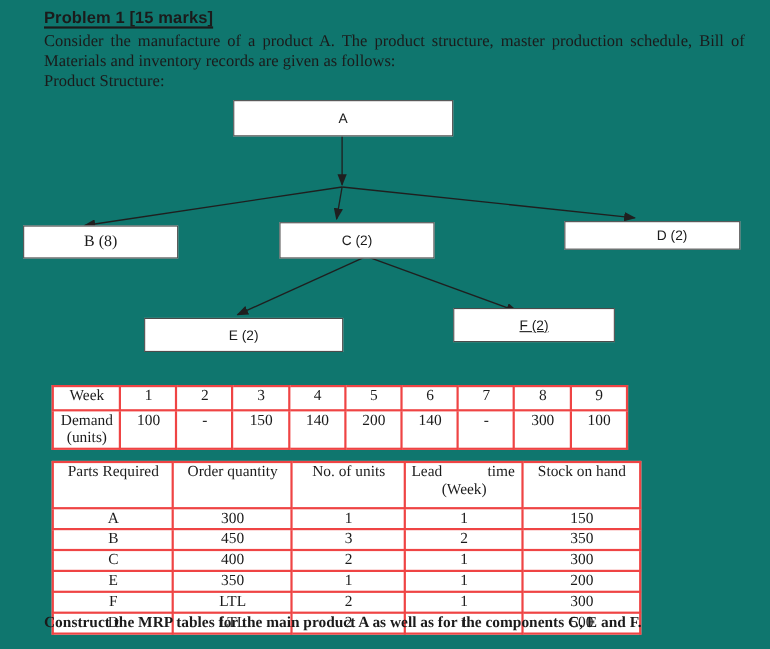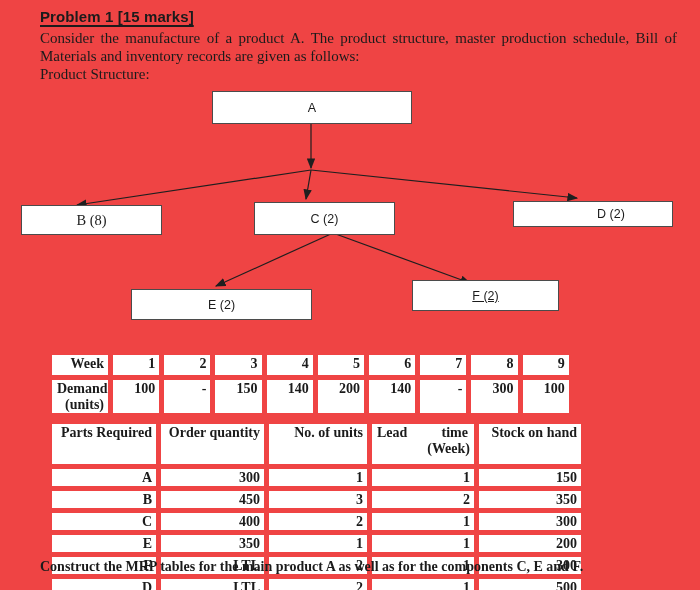--- a/index.html
+++ b/index.html
@@ -1,17 +1,17 @@
 <!DOCTYPE html>
 <html><head>
 <meta charset="utf-8">
 <style>
   html,body{margin:0;padding:0;background:#ffffff;}
   .page{
-    position:relative;width:700px;height:590px;background:#ef4444;
+    position:relative;width:700px;height:590px;background:#0f766e;
     font-family:"Liberation Serif", serif;color:#1b1b1b;overflow:hidden;
   }
   .title{
     position:absolute;left:40px;top:8px;
     font-family:"Liberation Sans", sans-serif;font-weight:bold;font-size:15px;
     text-decoration:underline;text-decoration-thickness:1.5px;text-underline-offset:3px;
     letter-spacing:0.1px;
   }
   .para{position:absolute;left:40px;top:29px;width:637px;font-size:15px;line-height:18px;}
   .jline{text-align:justify;text-align-last:justify;}
@@ -20,21 +20,21 @@
   .edges-svg line{stroke:#1f1f1f;stroke-width:1.2;}
   .node{
     position:absolute;border:1px solid #4b4b4b;background:#ffffff;
     display:flex;align-items:center;justify-content:center;
     font-family:"Liberation Sans", sans-serif;font-size:12.5px;color:#1b1b1b;
   }
   .node.serif{font-family:"Liberation Serif", serif;font-size:14.5px;}
   .caption{position:absolute;left:40px;font-size:14.6px;}
   table{position:absolute;border-collapse:collapse;table-layout:fixed;background:#fff;}
   td,th{
-    border:5px solid #ef4444;font-weight:bold;text-align:right;vertical-align:top;
+    border:2px solid #ef4444;font-weight:normal;text-align:center;vertical-align:top;
     font-size:14px;line-height:16px;padding:1px 4px 0 5px;overflow:hidden;white-space:nowrap;
   }
   .mps{left:47px;top:350px;width:522px;}
   .mps tr:first-child td{height:19px;}
   .mps tr:last-child td{height:31px;}
   .bom{left:47px;top:419px;width:534px;}
   .bom thead th{height:39px;}
   .bom tbody td{height:15px;}
   .lead-line1{display:flex;justify-content:space-between;padding-right:2px;}
   .closing{position:absolute;left:40px;top:559px;font-size:14px;font-weight:bold;}

